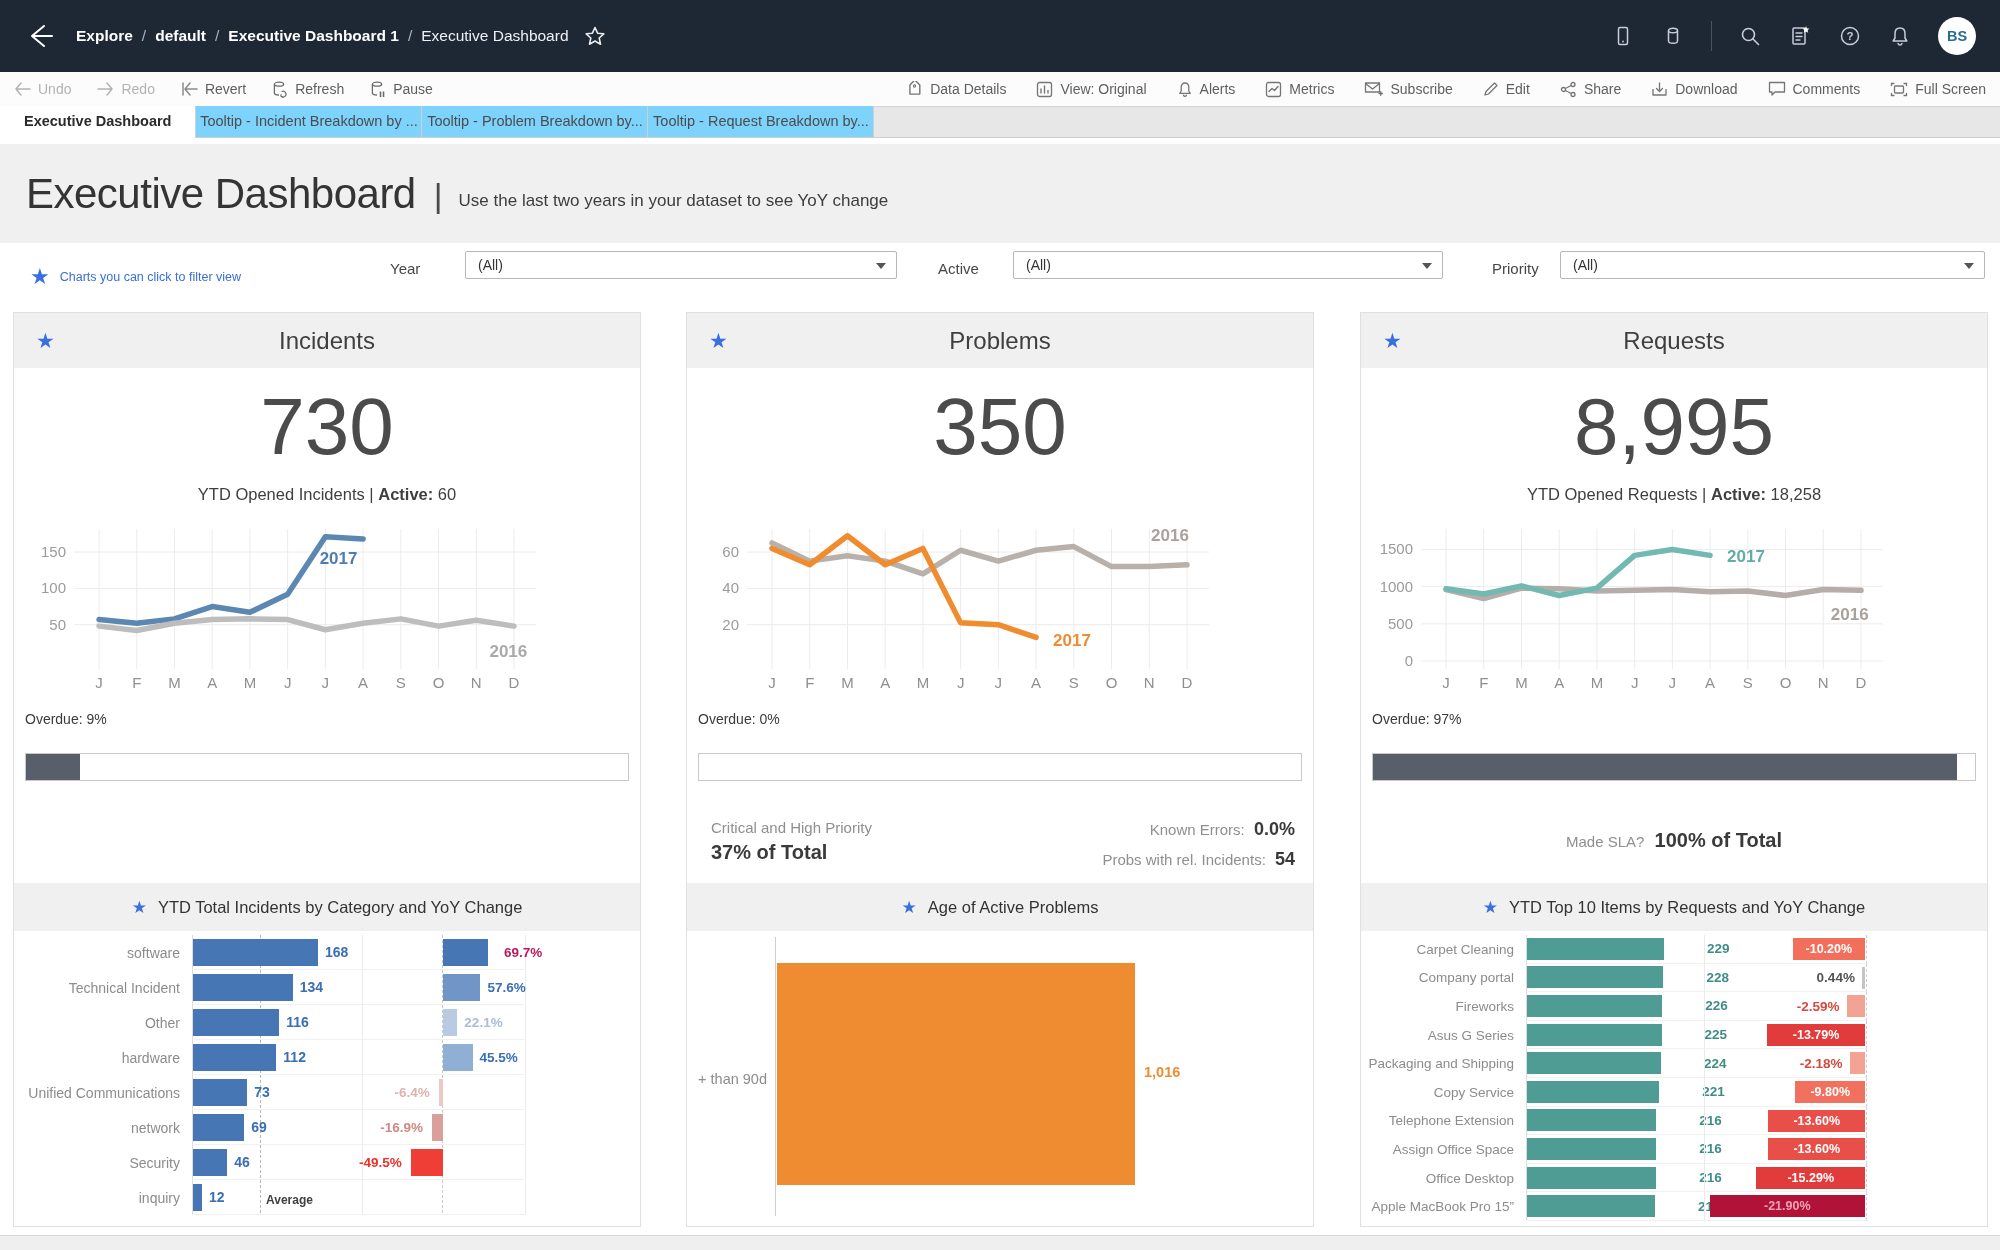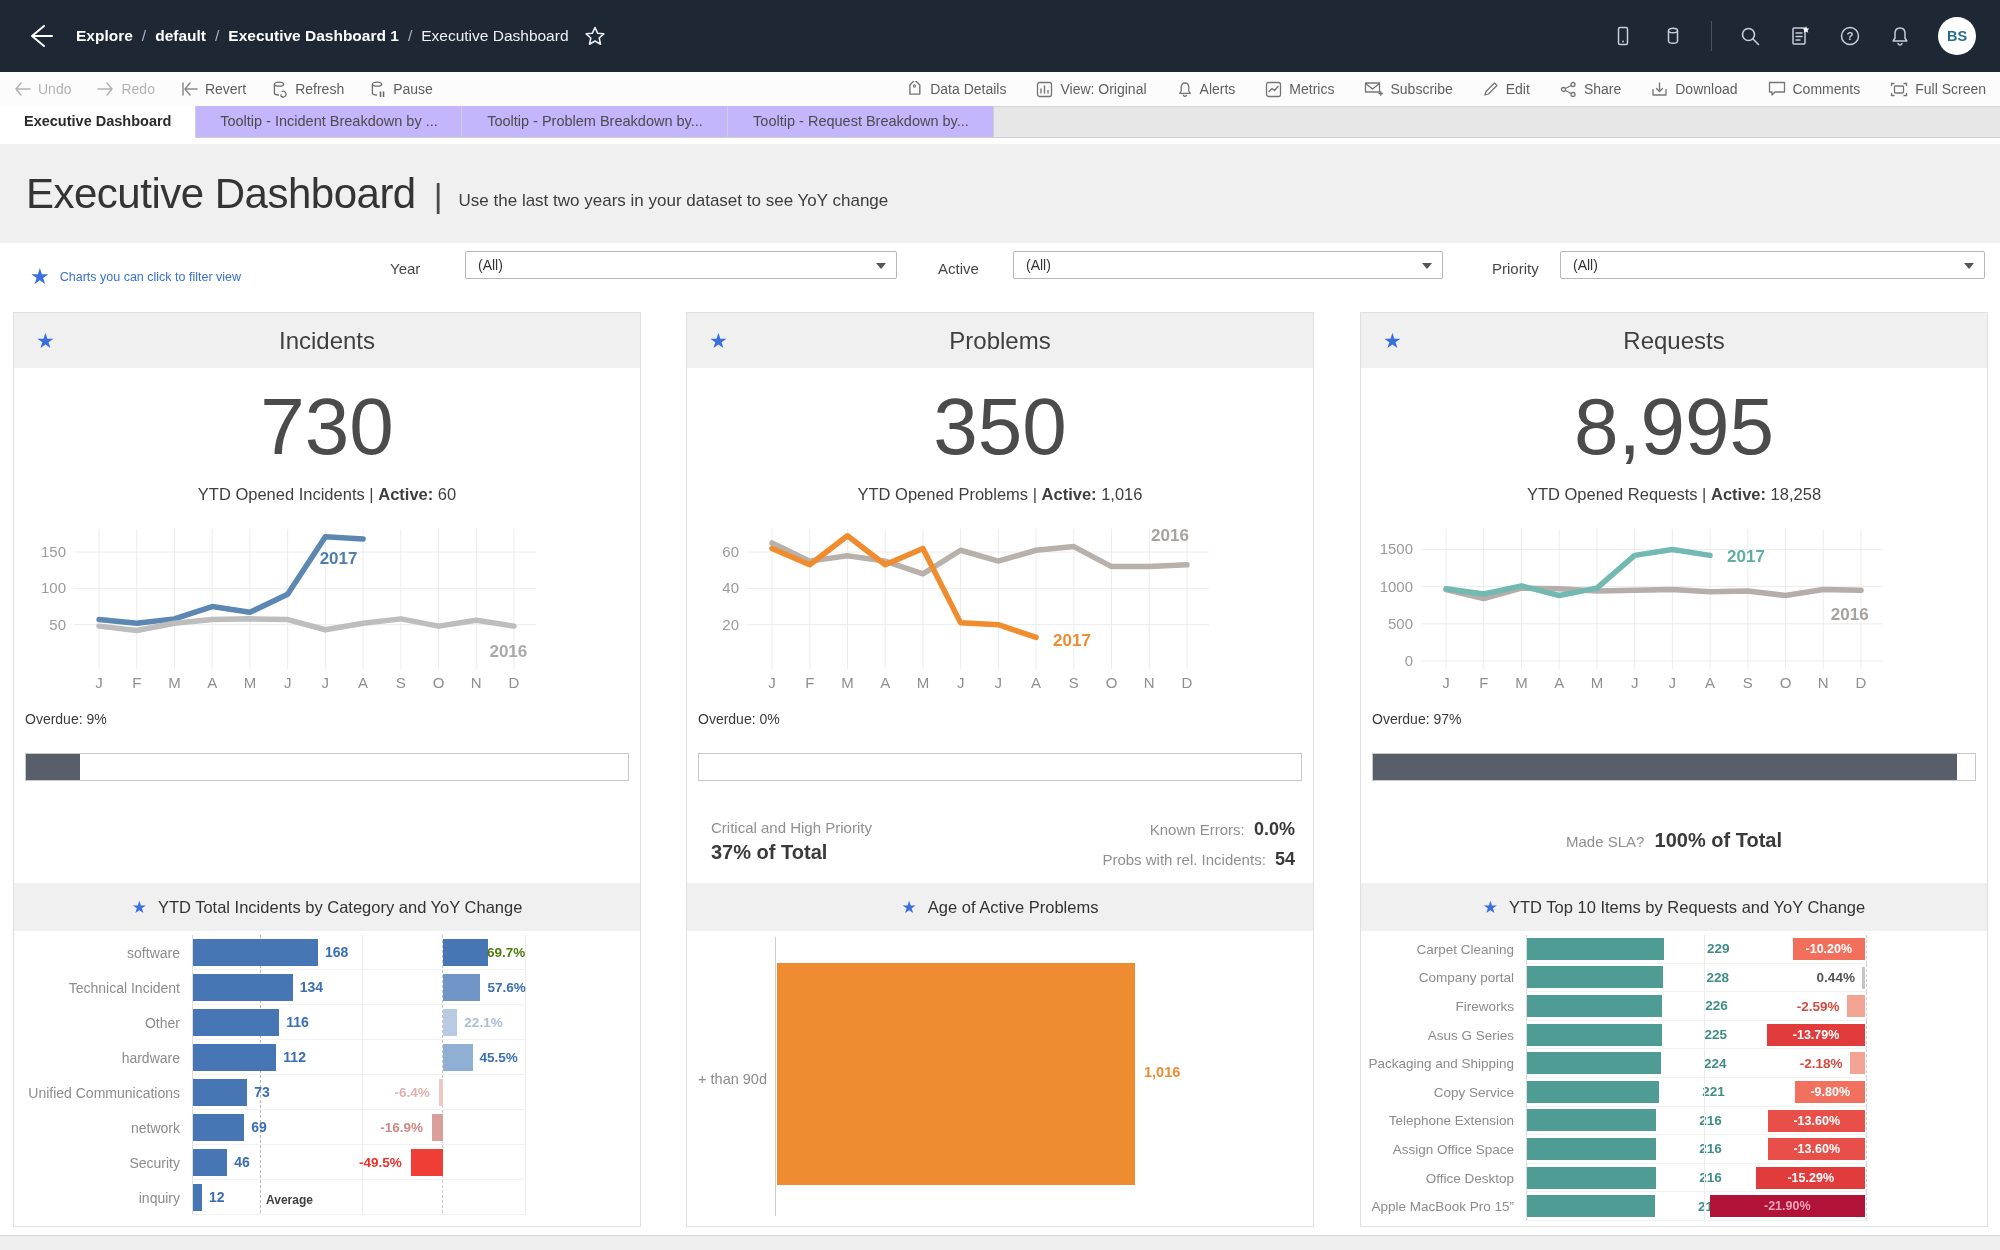--- a/index.html
+++ b/index.html
@@ -27,22 +27,22 @@
     border-bottom:1px solid #d4d4d4; display:flex; align-items:center; padding:0 14px; font-size:14px; color:#5f5f5f; }
   .tool { display:flex; align-items:center; gap:7px; margin-right:26px; cursor:pointer; white-space:nowrap; }
   .tool svg { display:block; }
   .tool.disabled { color:#b3b3b3; }
   .tool-right { margin-left:auto; display:flex; align-items:center; }
   .tool-right .tool { margin-right:0; margin-left:30px; }
 
   
   .tabbar { position:absolute; top:107px; left:0; width:100%; height:31px; background:#e7e7e7;
     border-bottom:1px solid #cfcfcf; display:flex; align-items:flex-end; }
-  .tab { height:31px; line-height:30px; font-size:14.5px; color:#4c4c4c; background:#c4b5fd;
-    border-right:1px solid #cfcfcf; text-align:center; width:266px; cursor:pointer;
+  .tab { height:31px; line-height:30px; font-size:14.5px; color:#4c4c4c; background:#7dd3fc;
+    border-right:1px solid #cfcfcf; text-align:center; width:226px; cursor:pointer;
     overflow:hidden; white-space:nowrap; }
   .tab.active { background:#ffffff; font-weight:bold; color:#2b2b2b; width:auto; padding:0 24px;
     border-right:1px solid #cfcfcf; margin-bottom:-1px; height:32px; }
 
   
   .head-band { position:absolute; top:144px; left:0; width:100%; height:99px; background:#f0f0f0;
     display:flex; align-items:center; padding:0 26px; }
   .dash-title { font-size:42px; color:#343434; letter-spacing:-0.5px; }
   .dash-bar { font-size:34px; font-weight:300; color:#4a4a4a; margin:0 16px 0 18px; transform:translateY(2px); }
   .dash-sub { font-size:17px; color:#3d3d3d; transform:translateY(7px); }
@@ -390,21 +390,21 @@
         <div class="zero-line"></div>
         <span class="avg-label">Average</span>
       <div class="crow">
             <div class="clab">software</div>
             <div class="cbar">
               <div class="bar" style="width: 125px; background: rgb(70, 119, 180);"></div>
               <span class="cval" style="color: rgb(58, 110, 181);">168</span>
             </div>
             <div class="cyoy">
               <div class="ybar" style="width: 45.305px; background: rgb(70, 119, 180); left: 80px;"></div>
-              <span class="ylab" style="color: #4d7c0f; left: 124px;">69.7%</span>
+              <span class="ylab" style="color: #be185d; left: 141px;">69.7%</span>
             </div>
           </div>
           <div class="crow">
             <div class="clab">Technical Incident</div>
             <div class="cbar">
               <div class="bar" style="width: 99.7024px; background: rgb(70, 119, 180);"></div>
               <span class="cval" style="color: rgb(58, 110, 181);">134</span>
             </div>
             <div class="cyoy">
               <div class="ybar" style="width: 37.44px; background: rgb(113, 149, 198); left: 80px;"></div>
@@ -477,26 +477,20 @@
         </div>
     </div>
   </section>
 
   <section class="panel" style="left:686px">
     <div class="p-head">
       <span class="star">★</span>
       <h2>Problems</h2>
     </div>
     <div class="p-big">350</div>
-    <div class="p-sub">
-      <span>YTD Opened Problems</span>
-      <span>|</span>
-      <b>Active:</b>
-      <span>1,016</span>
-    </div>
     <svg class="p-line" viewBox="0 0 628 188">
         <line x1="85" y1="14" x2="85" y2="154" stroke="#ececec" stroke-width="1"></line>
         <line x1="122.72727272727272" y1="14" x2="122.72727272727272" y2="154" stroke="#ececec" stroke-width="1"></line>
         <line x1="160.45454545454544" y1="14" x2="160.45454545454544" y2="154" stroke="#ececec" stroke-width="1"></line>
         <line x1="198.1818181818182" y1="14" x2="198.1818181818182" y2="154" stroke="#ececec" stroke-width="1"></line>
         <line x1="235.9090909090909" y1="14" x2="235.9090909090909" y2="154" stroke="#ececec" stroke-width="1"></line>
         <line x1="273.6363636363636" y1="14" x2="273.6363636363636" y2="154" stroke="#ececec" stroke-width="1"></line>
         <line x1="311.3636363636364" y1="14" x2="311.3636363636364" y2="154" stroke="#ececec" stroke-width="1"></line>
         <line x1="349.09090909090907" y1="14" x2="349.09090909090907" y2="154" stroke="#ececec" stroke-width="1"></line>
         <line x1="386.8181818181818" y1="14" x2="386.8181818181818" y2="154" stroke="#ececec" stroke-width="1"></line>

